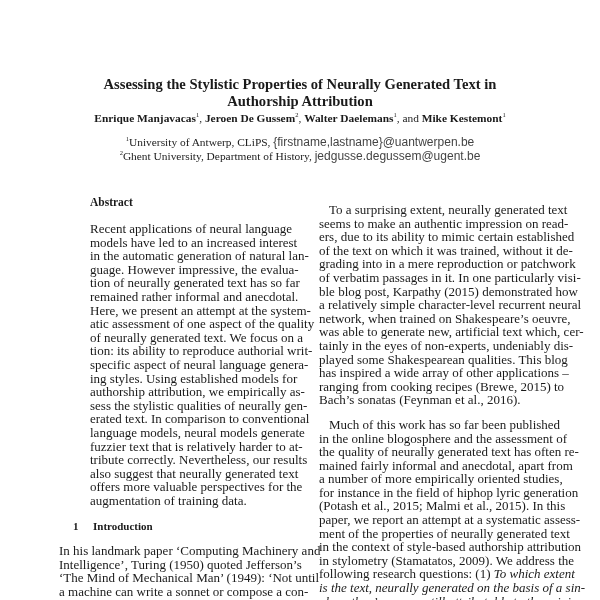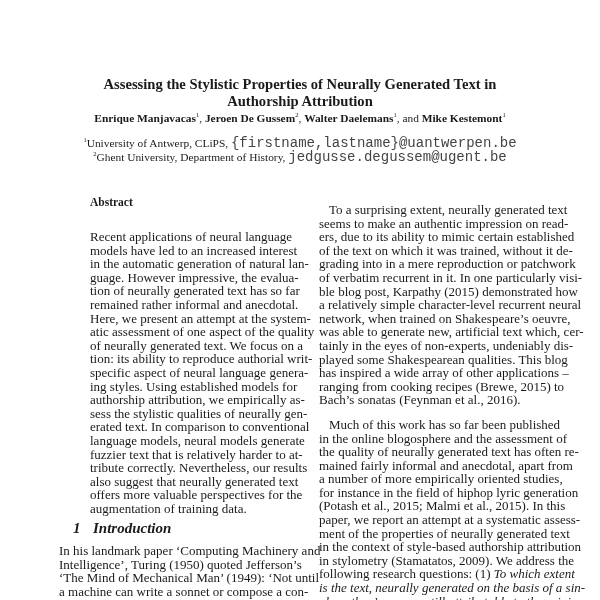--- a/index.html
+++ b/index.html
@@ -16,38 +16,38 @@
     position: absolute; top: 111px; left: 40px; width: 520px;
     text-align: center; font-size: 11.4px; font-weight: bold; white-space: nowrap;
   }
   .authors .and { font-weight: normal; }
   .authors sup { font-size: 6.5px; font-weight: normal; }
   .affil {
     position: absolute; left: 40px; width: 520px; text-align: center;
     font-size: 11.4px; white-space: nowrap;
   }
   .affil sup { font-size: 6.5px; }
-  .affil .mono { font-family: Liberation Mono, monospace; font-size: 14px; color: #444; }
+  .affil .mono { font-family: Liberation Sans, sans-serif; font-size: 12px; color: #444; }
   .affil1 { top: 135px; }
   .affil2 { top: 149px; }
 
   .abs-head {
     position: absolute; top: 196px; left: 90px; width: 200px; text-align: left;
     font-weight: bold; font-size: 11.5px;
   }
   .abs-body {
-    position: absolute; top: 230px; left: 90px; width: 196px;
+    position: absolute; top: 222px; left: 90px; width: 196px;
   }
   .line {
     font-size: 13px; line-height: 13.6px; height: 13.6px;
     text-align: justify; text-align-last: justify; white-space: nowrap;
   }
   .line.last { text-align-last: left; }
   .intro-head {
-    position: absolute; top: 520px; left: 73px; font-weight: bold; font-size: 15px; font-style: italic;
+    position: absolute; top: 520px; left: 73px; font-weight: bold; font-size: 11px;
   }
   .intro-head .num { display: inline-block; width: 20px; }
   .intro-body {
     position: absolute; top: 544px; left: 59px; width: 229px;
   }
   .right-col {
     position: absolute; top: 203px; left: 319px; width: 229px;
   }
   .para-gap { height: 11px; }
   .indent { padding-left: 10px; }
@@ -108,21 +108,21 @@
     <div class="line">‘The Mind of Mechanical Man’ (1949): ‘Not until</div>
     <div class="line">a machine can write a sonnet or compose a con-</div>
   </div>
 
   <div class="right-col">
     <div class="line indent">To a surprising extent, neurally generated text</div>
     <div class="line">seems to make an authentic impression on read-</div>
     <div class="line">ers, due to its ability to mimic certain established</div>
     <div class="line">of the text on which it was trained, without it de-</div>
     <div class="line">grading into in a mere reproduction or patchwork</div>
-    <div class="line">of verbatim recurrent in it. In one particularly visi-</div>
+    <div class="line">of verbatim passages in it. In one particularly visi-</div>
     <div class="line">ble blog post, Karpathy (2015) demonstrated how</div>
     <div class="line">a relatively simple character-level recurrent neural</div>
     <div class="line">network, when trained on Shakespeare’s oeuvre,</div>
     <div class="line">was able to generate new, artificial text which, cer-</div>
     <div class="line">tainly in the eyes of non-experts, undeniably dis-</div>
     <div class="line">played some Shakespearean qualities. This blog</div>
     <div class="line">has inspired a wide array of other applications –</div>
     <div class="line">ranging from cooking recipes (Brewe, 2015) to</div>
     <div class="line last">Bach’s sonatas (Feynman et al., 2016).</div>
     <div class="para-gap"></div>

